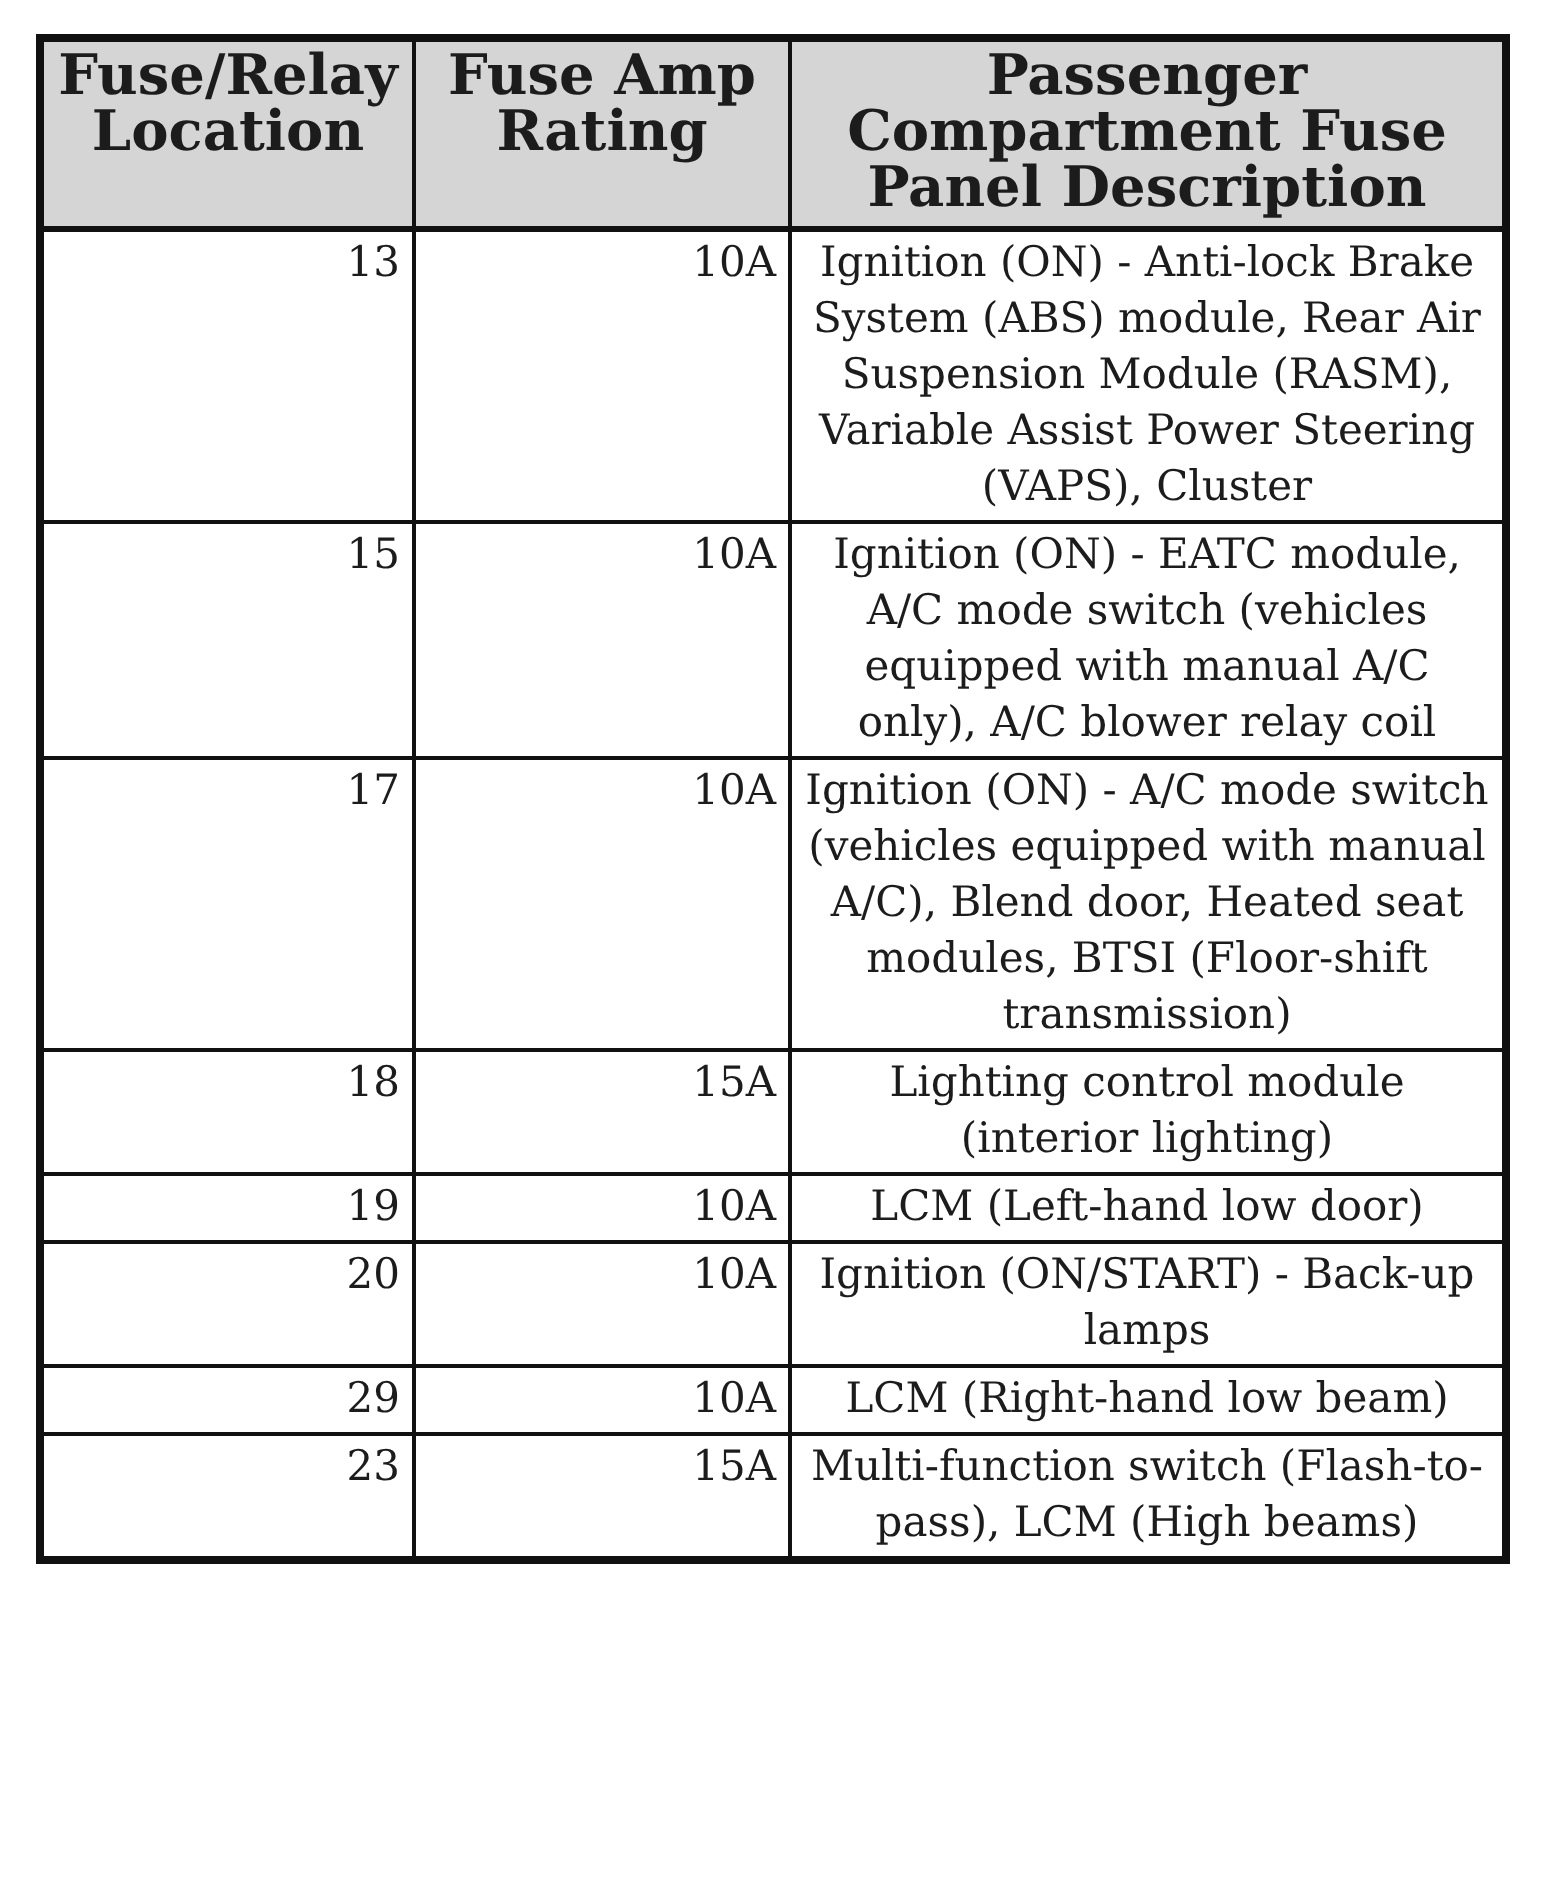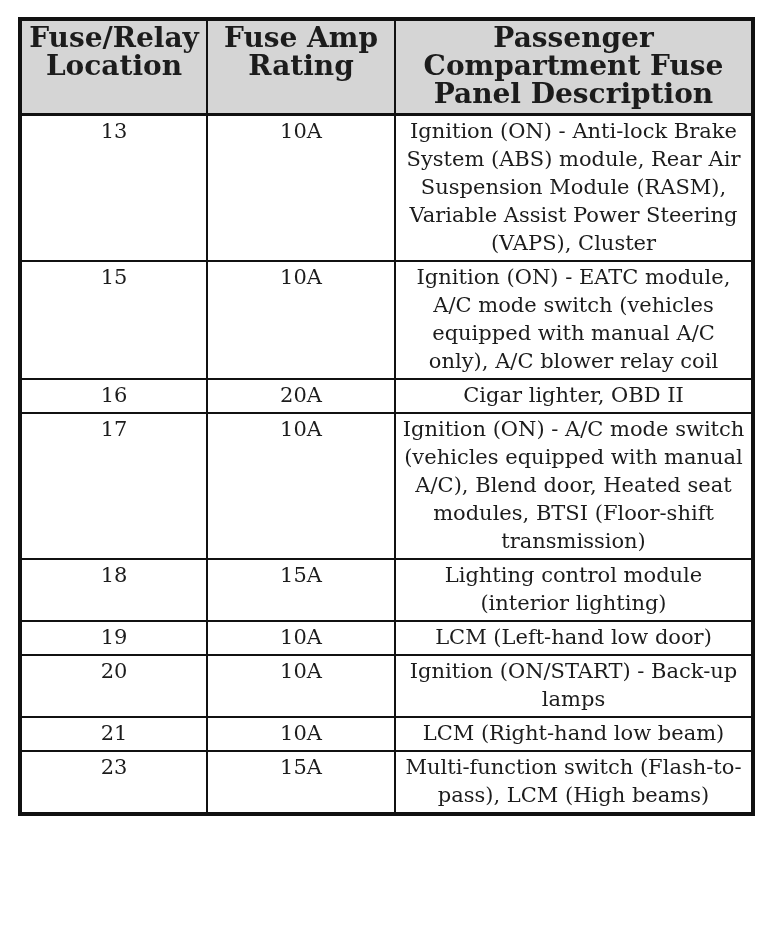--- a/index.html
+++ b/index.html
@@ -37,21 +37,21 @@
   table.fuse-table th {
     background: #d5d5d5;
     font-weight: bold;
     font-size: 28px;
     text-align: center;
     border-bottom: 3px solid #111111;
     padding-top: 3px;
     padding-bottom: 5px;
   }
   td.col-loc, td.col-amp {
-    text-align: center;
+    text-align: right;
   }
   td.col-desc {
     text-align: center;
   }
   col.c-loc { width: 187px; }
   col.c-amp { width: 188px; }
 </style>
 </head>
 <body>
 
@@ -76,25 +76,20 @@
     <td class="col-desc">Ignition (ON) - Anti-lock Brake System (ABS) module, Rear Air Suspension Module (RASM), Variable Assist Power Steering (VAPS), Cluster</td>
   </tr>
 
 
   <tr>
     <td class="col-loc">15</td>
     <td class="col-amp">10A</td>
     <td class="col-desc">Ignition (ON) - EATC module, A/C mode switch (vehicles equipped with manual A/C only), A/C blower relay coil</td>
   </tr>
 
-  <tr>
-    <td class="col-loc">16</td>
-    <td class="col-amp">20A</td>
-    <td class="col-desc">Cigar lighter, OBD II</td>
-  </tr>
 
   <tr>
     <td class="col-loc">17</td>
     <td class="col-amp">10A</td>
     <td class="col-desc">Ignition (ON) - A/C mode switch (vehicles equipped with manual A/C), Blend door, Heated seat modules, BTSI (Floor-shift transmission)</td>
   </tr>
 
   <tr>
     <td class="col-loc">18</td>
     <td class="col-amp">15A</td>
@@ -107,21 +102,21 @@
     <td class="col-desc">LCM (Left-hand low door)</td>
   </tr>
 
   <tr>
     <td class="col-loc">20</td>
     <td class="col-amp">10A</td>
     <td class="col-desc">Ignition (ON/START) - Back-up lamps</td>
   </tr>
 
   <tr>
-    <td class="col-loc">21</td>
+    <td class="col-loc">29</td>
     <td class="col-amp">10A</td>
     <td class="col-desc">LCM (Right-hand low beam)</td>
   </tr>
 
 
   <tr>
     <td class="col-loc">23</td>
     <td class="col-amp">15A</td>
     <td class="col-desc">Multi-function switch (Flash-to-pass), LCM (High beams)</td>
   </tr>

